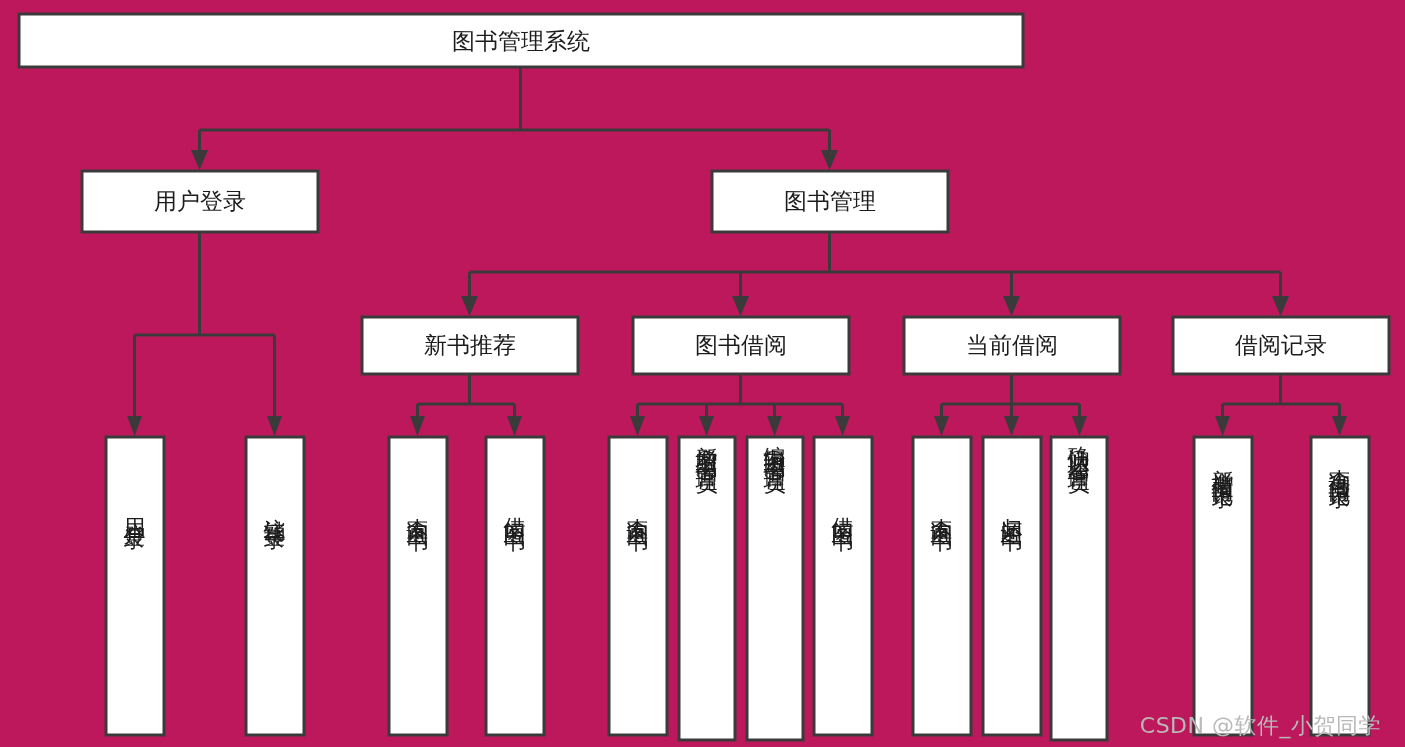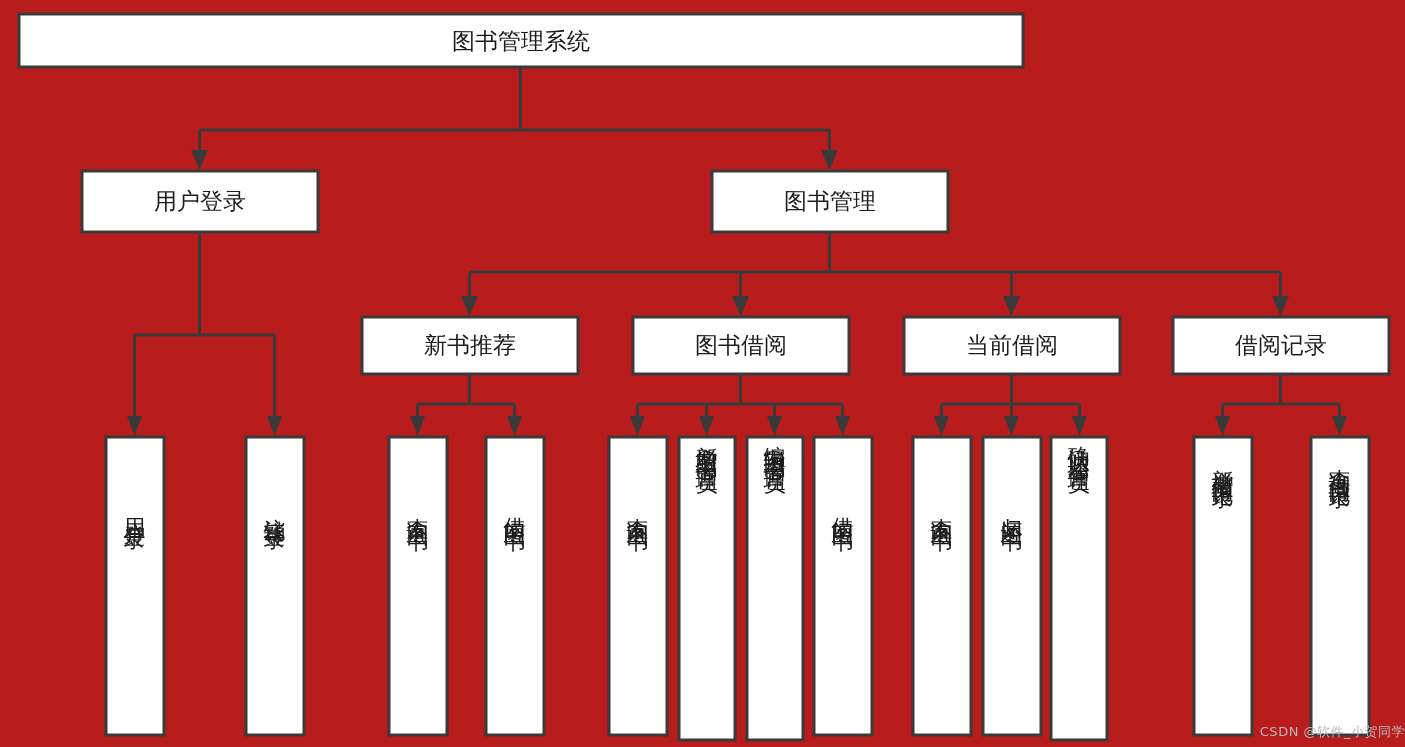--- a/index.html
+++ b/index.html
@@ -7,21 +7,21 @@
     padding: 0;
     background: #ffffff;
   }
   body {
     font-family: "DejaVu Sans", "Liberation Sans", sans-serif;
   }
   #diagram-root {
     position: relative;
     width: 1405px;
     height: 747px;
-    background: #b91c1c;
+    background: #be185d;
     overflow: hidden;
   }
   svg#tree-svg {
     position: absolute;
     left: 0;
     top: 0;
     width: 1405px;
     height: 747px;
     display: block;
   }
@@ -51,24 +51,24 @@
     font-family: "DejaVu Sans", "Liberation Sans", sans-serif;
     font-size: 22px;
     fill: #1c1c1c;
     writing-mode: vertical-rl;
     text-orientation: upright;
     text-anchor: middle;
     letter-spacing: 4px;
   }
   .watermark {
     position: absolute;
-    right: 0;
+    right: 24px;
     bottom: 6px;
     font-family: "DejaVu Sans", "Liberation Sans", sans-serif;
-    font-size: 13px;
+    font-size: 22px;
     color: #b9b9b9;
     letter-spacing: 0.5px;
     white-space: nowrap;
     pointer-events: none;
   }
 </style>
 </head>
 <body>
 
 <div id="diagram-root">

